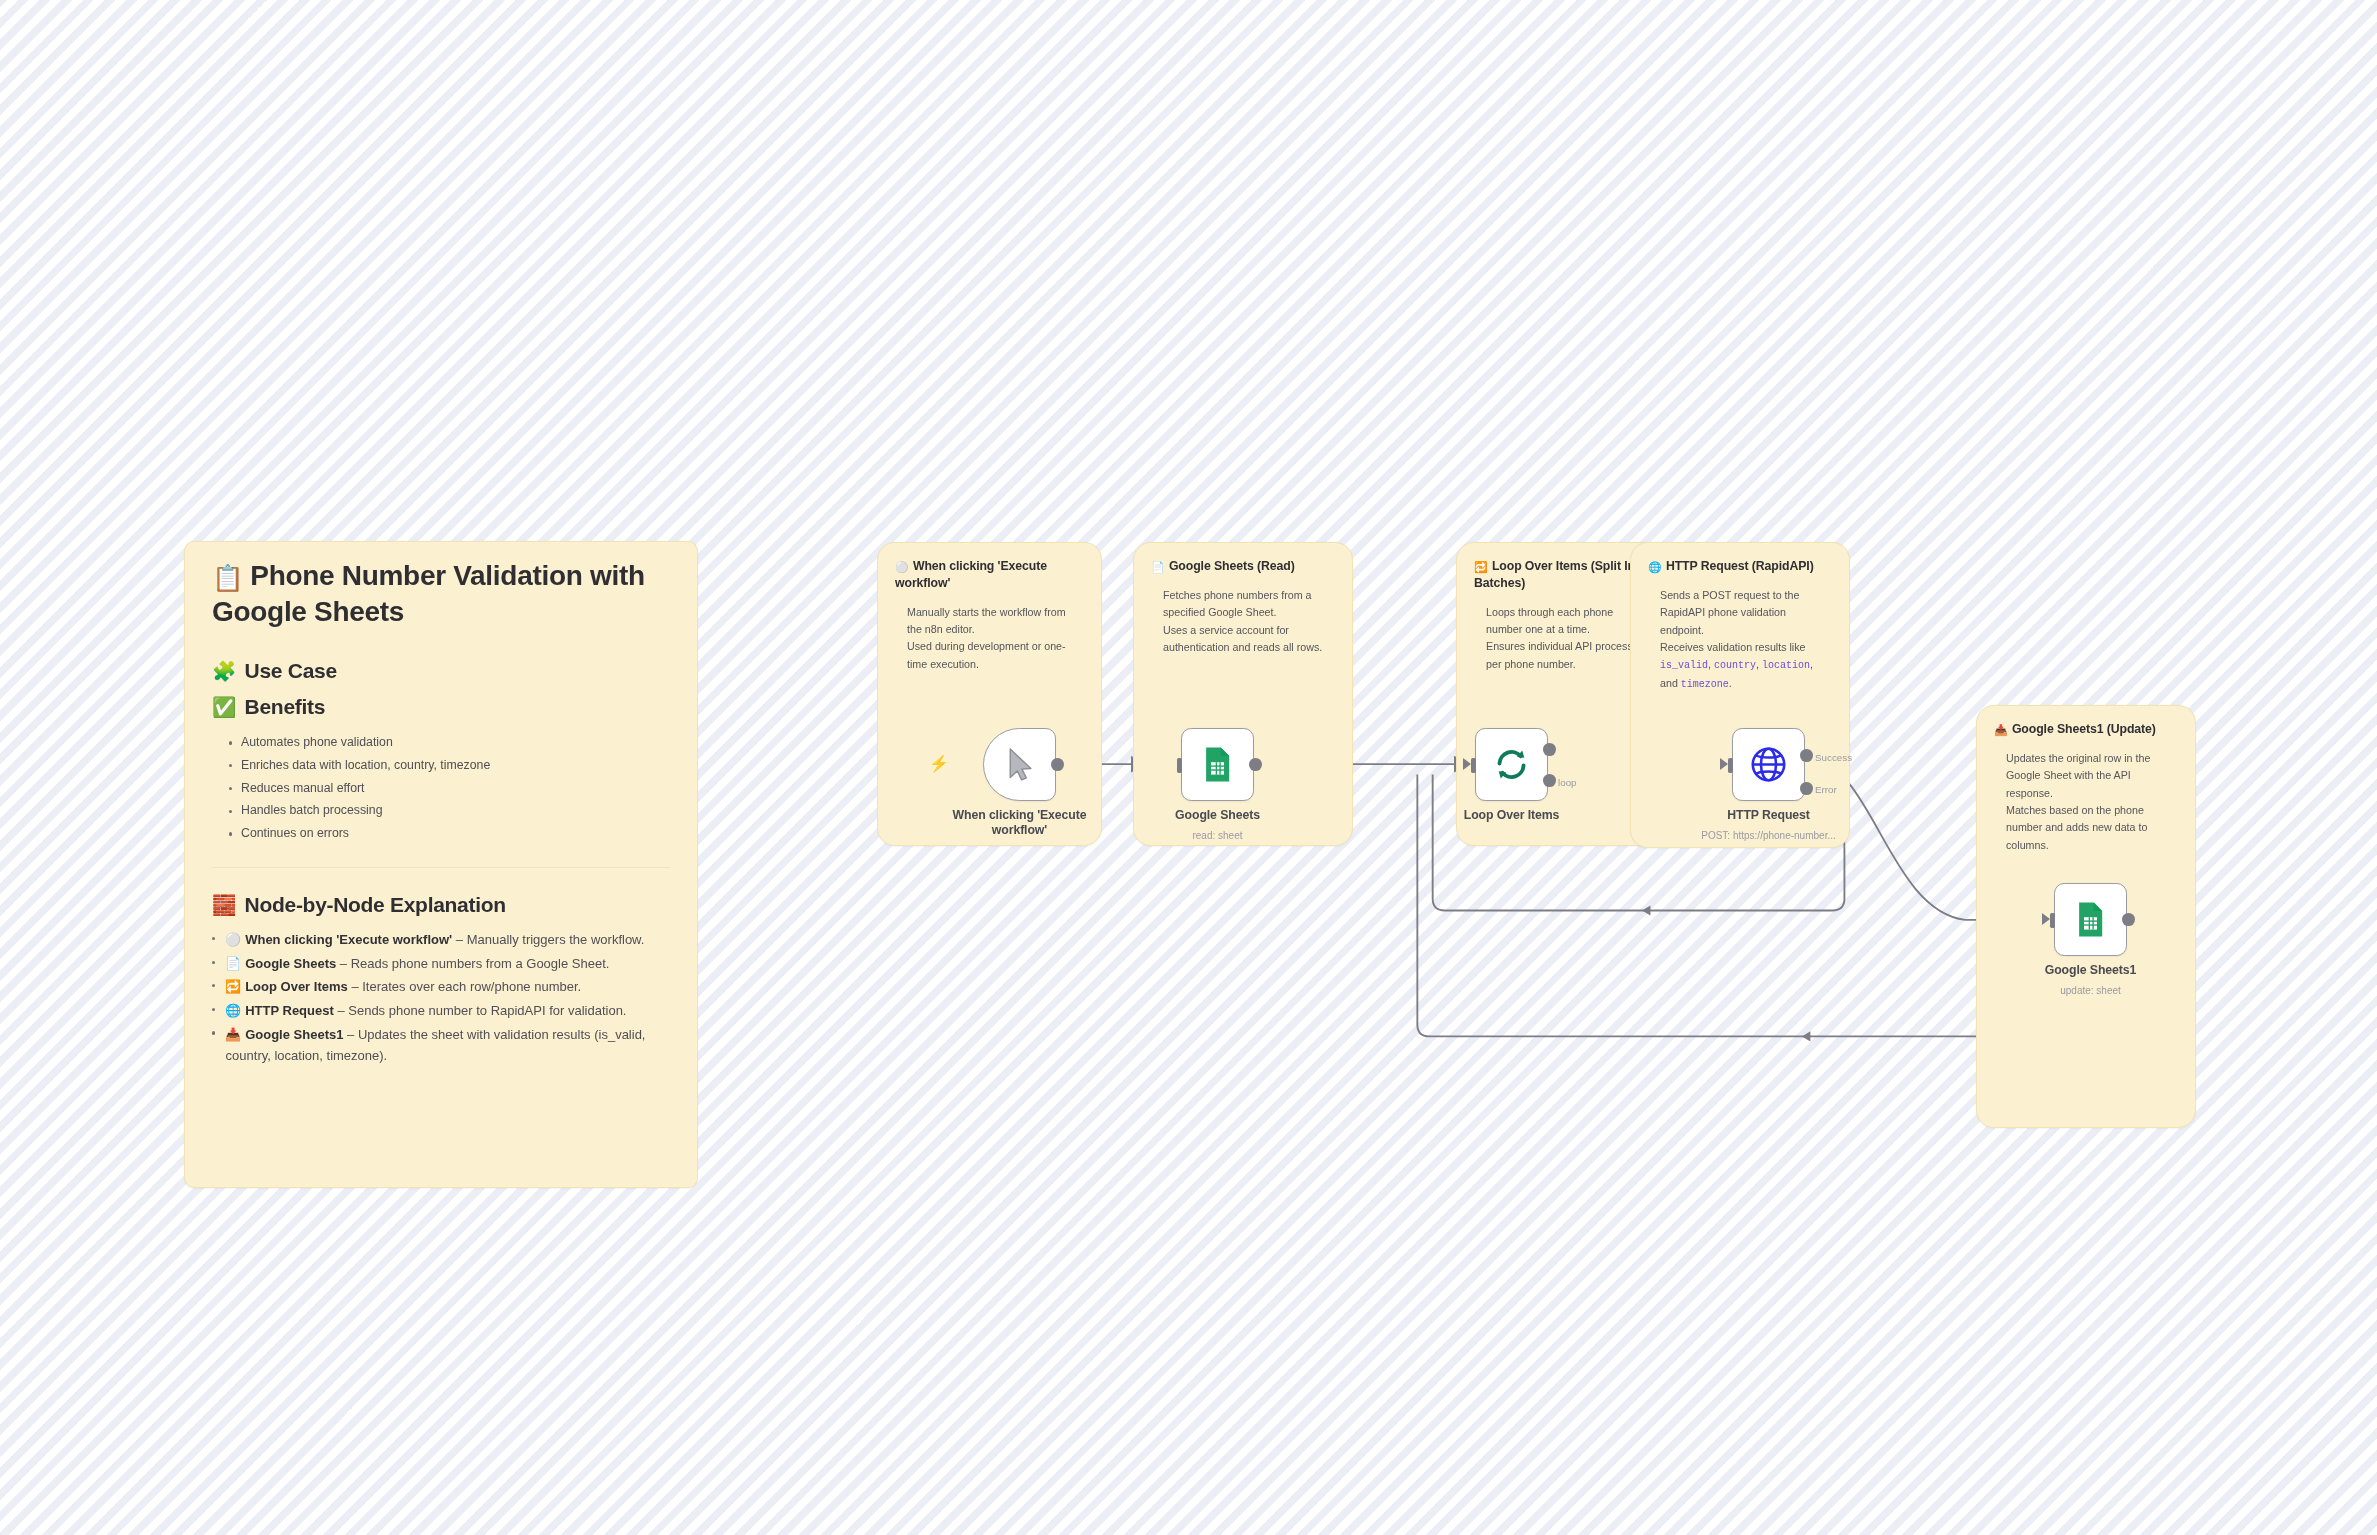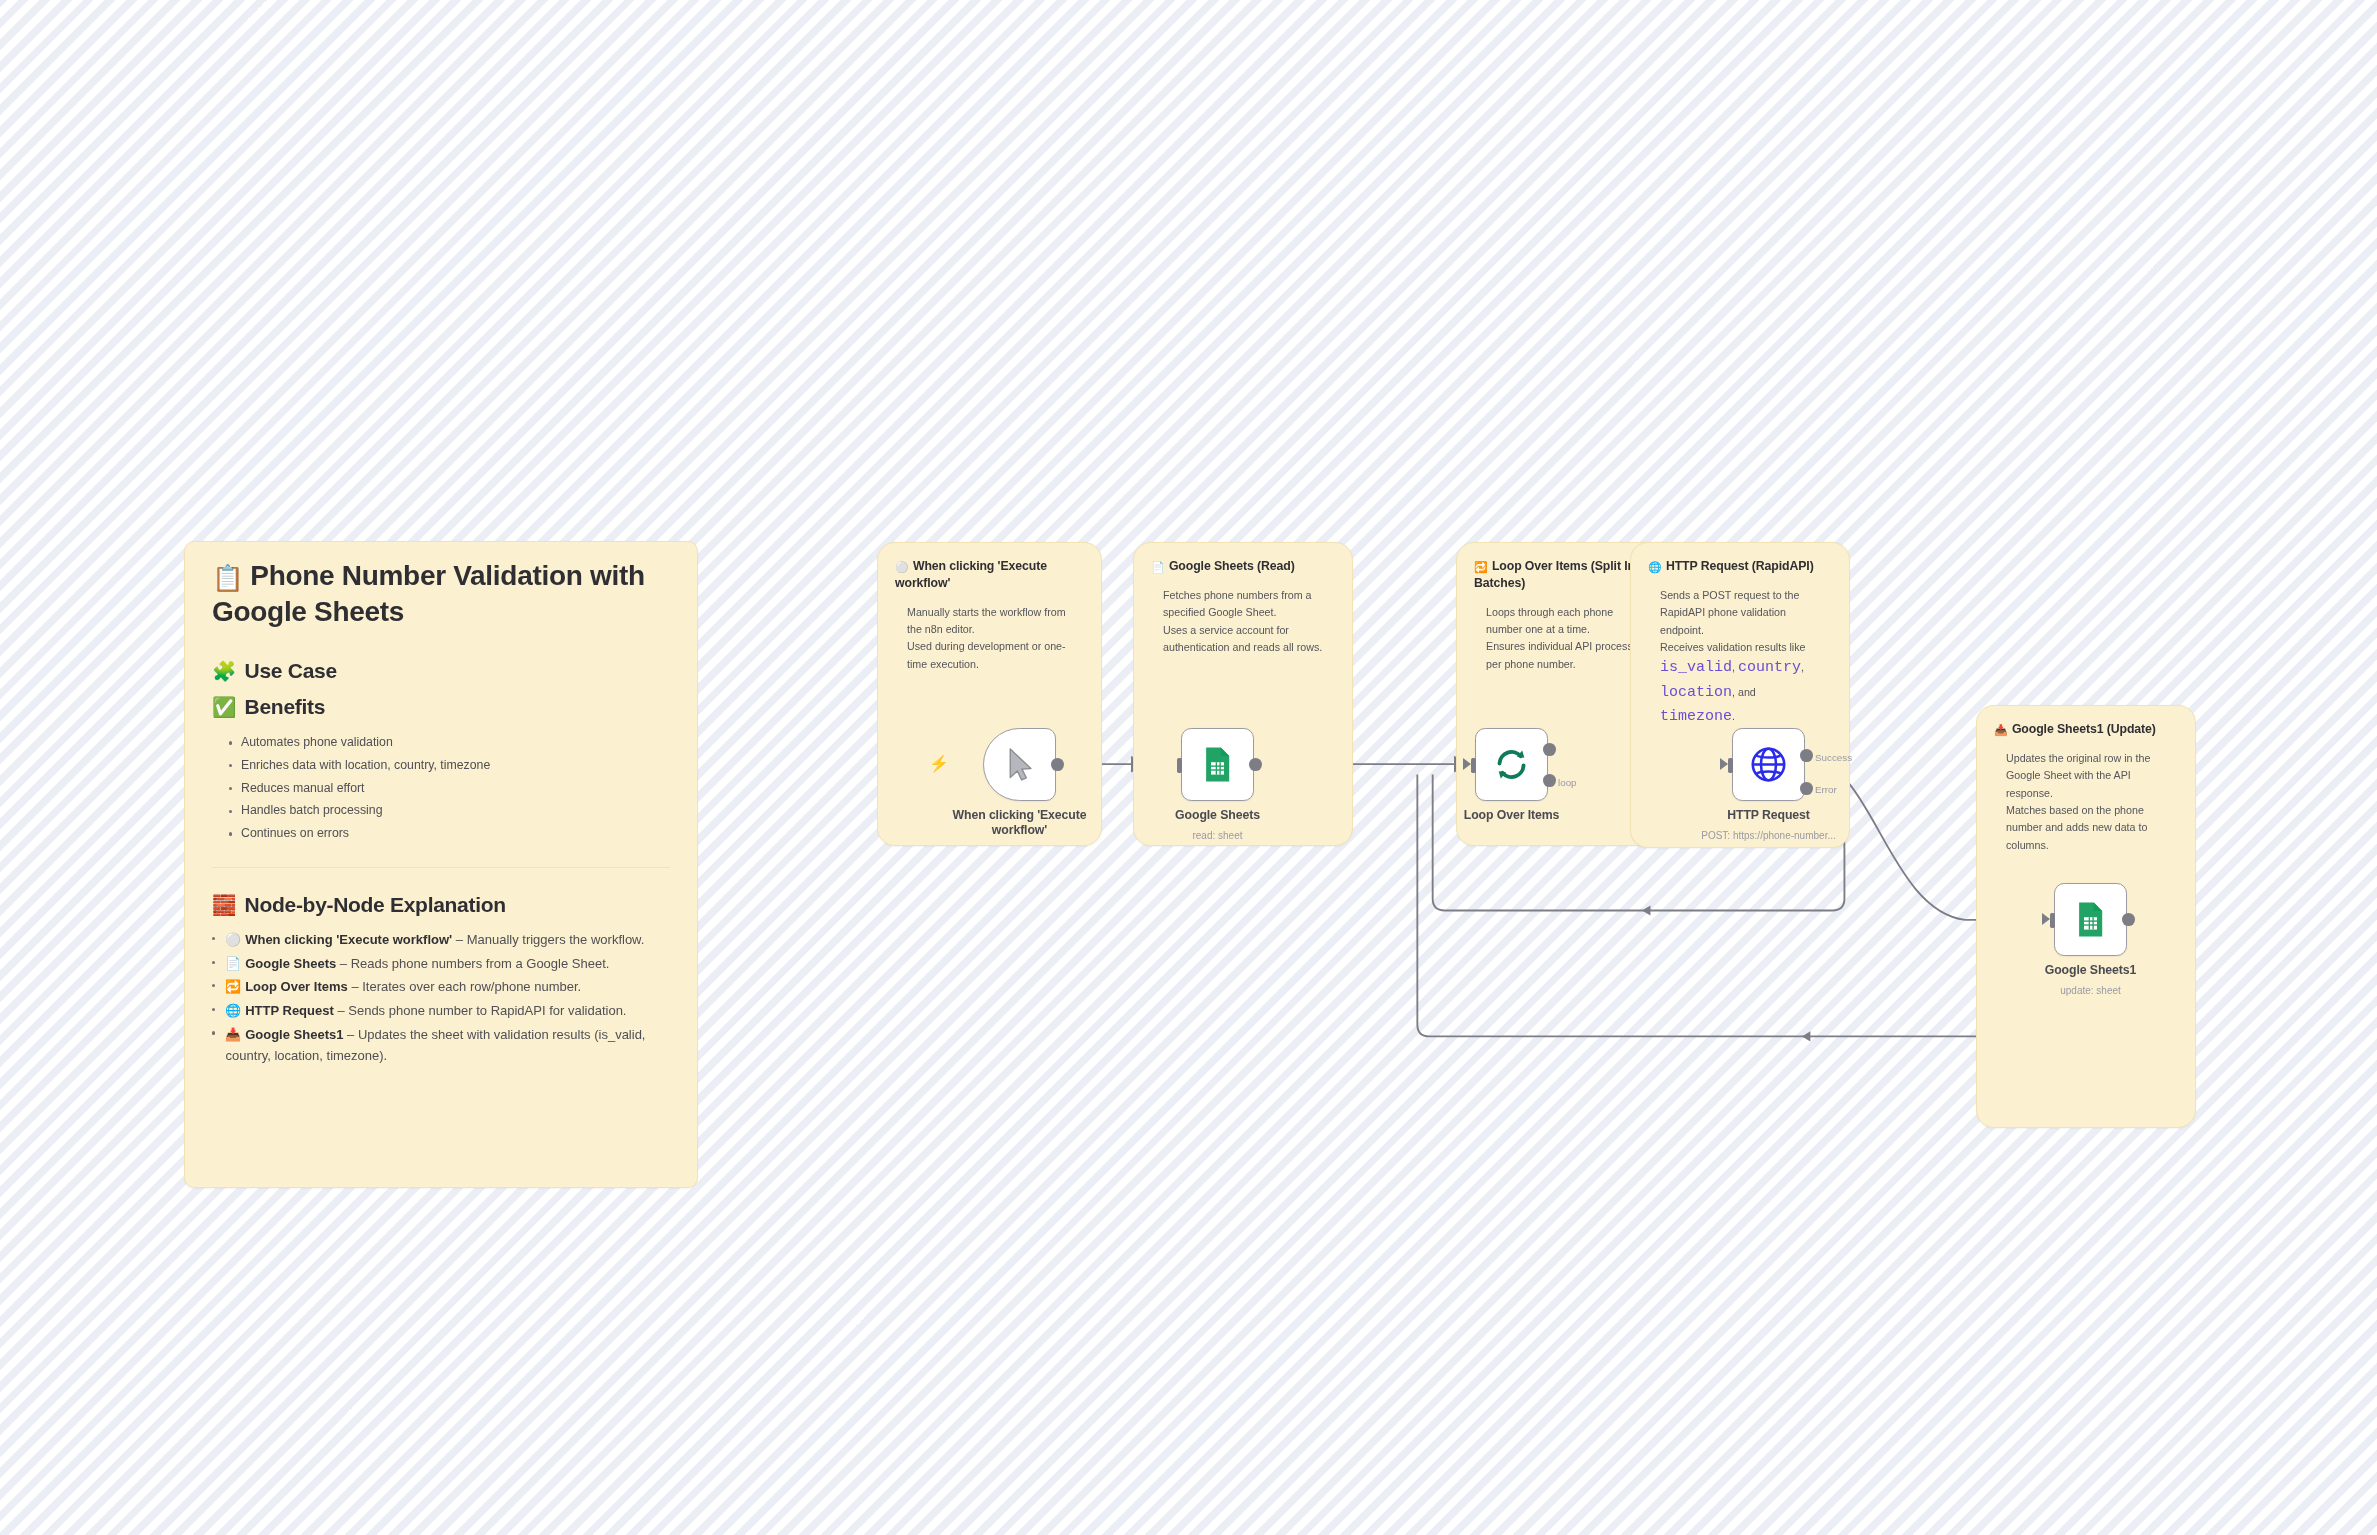--- a/index.html
+++ b/index.html
@@ -61,21 +61,21 @@
   .nlist .emo{margin-right:3.4px;}
 
   
   .s-title{
     font-size:12.3px;font-weight:700;color:#2f2f33;line-height:1.35;
     margin:0 0 8.5px 0;letter-spacing:-0.1px;
   }
   .s-title .emo{margin-right:4.3px;font-size:11px;vertical-align:-0.9px;}
   .s-body{font-size:10.7px;line-height:1.62;color:#55555c;margin:12px;}
   .s-body .code{
-    font-family:"Liberation Mono", monospace;color:#6a4ed6;font-size:15px;
+    font-family:"Liberation Mono", monospace;color:#6a4ed6;font-size:10px;
   }
 
   .note-trigger{left:877px;top:542px;width:225px;height:304px;}
   .note-sheets {left:1133px;top:542px;width:220px;height:304px;}
   .note-loop   {left:1456px;top:542px;width:225px;height:304px;}
   .note-http   {left:1630px;top:542px;width:220px;height:306px;}
   .note-update {left:1976px;top:705px;width:220px;height:423px;}
 
   
   .node{position:absolute;}

